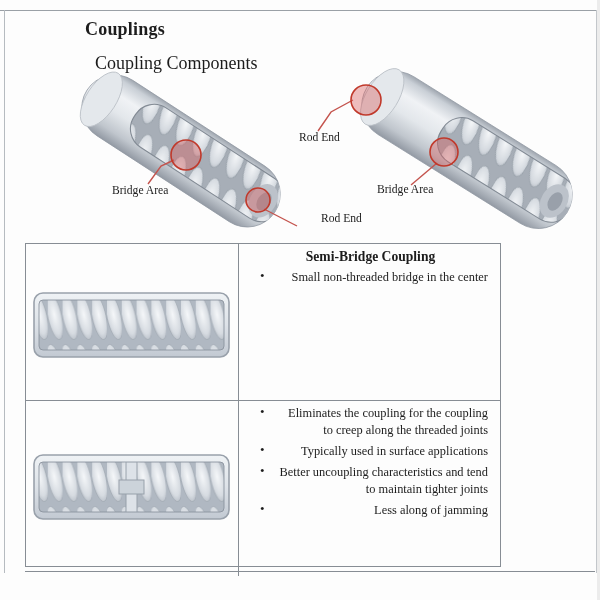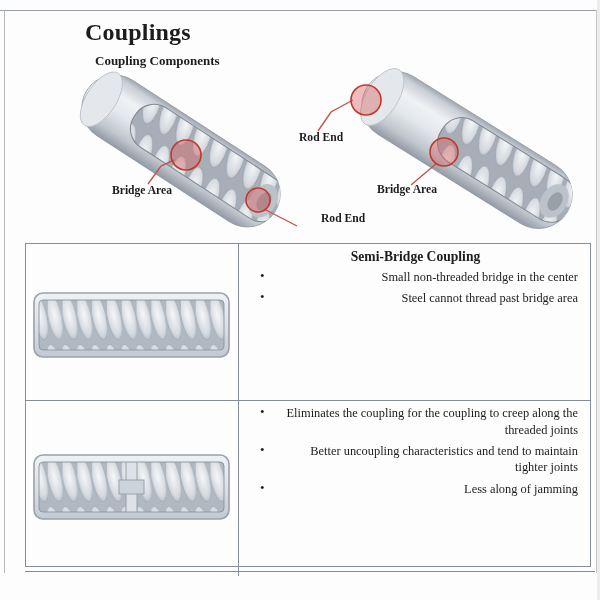--- a/index.html
+++ b/index.html
@@ -5,32 +5,32 @@
   * { margin:0; padding:0; box-sizing:border-box; }
   html,body { width:600px; height:600px; overflow:hidden; }
   body { font-family:"Liberation Serif", serif; background:#fdfdfd; color:#1c1c1c; position:relative; }
   .screen { position:absolute; left:0; top:0; width:600px; height:600px; background:#fdfdfd; }
 
   .rule-top { position:absolute; left:0; top:10px; width:600px; height:0; border-top:1.3px solid #9aa0a6; }
   .rule-left { position:absolute; left:4px; top:10px; height:563px; width:0; border-left:1.2px solid #b6bbc0; }
   .rule-right { position:absolute; left:596px; top:10px; height:563px; width:0; border-left:1.2px solid #c3c7cb; }
   .edge-strip { position:absolute; left:597px; top:0; width:3px; height:600px; background:#ececec; }
 
-  .page-title { position:absolute; left:85px; top:19px; font-size:24px; font-weight:bold; letter-spacing:.2px; }
-  .page-subtitle { position:absolute; left:95px; top:53px; font-size:13px; font-weight:bold; }
+  .page-title { position:absolute; left:85px; top:19px; font-size:18px; font-weight:bold; letter-spacing:.2px; }
+  .page-subtitle { position:absolute; left:95px; top:53px; font-size:18px; font-weight:normal; }
 
   .diagram-svg { position:absolute; left:0; top:62px; width:600px; height:180px; }
 
-  .callout-label { position:absolute; font-size:11.6px; font-weight:bold; white-space:nowrap;text-align:center; }
+  .callout-label { position:absolute; font-size:11.6px; font-weight:normal; white-space:nowrap;text-align:center; }
   .lbl-bridge-left  { left:112px; top:184px; }
   .lbl-rodend-mid   { left:299px; top:131px; }
   .lbl-bridge-right { left:377px; top:183px; }
   .lbl-rodend-bot   { left:321px; top:212px; }
 
-  .spec-table { position:absolute; left:25px; top:243px; width:566px; height:324px;
+  .spec-table { position:absolute; left:25px; top:243px; width:476px; height:324px;
                 border:1.5px solid #878d94; display:grid;
                 grid-template-columns:213px 1fr; grid-template-rows:157px 1fr; background:#fdfdfd; }
   .cell { position:relative; }
   .cell.img-cell { border-right:1.5px solid #878d94; }
   .cell.r1 { border-bottom:1.5px solid #878d94; }
   .cross-section { position:absolute; }
   .cs1 { left:7px; top:48px; }
   .cs2 { left:7px; top:53px; }
 
   .desc-cell { padding:4px 12px 0 14px; }
@@ -148,21 +148,20 @@
         <rect x="1" y="1" width="195" height="64" rx="9" fill="url(#csGrad)" stroke="#99a1ab" stroke-width="1.6"></rect>
         <rect x="6" y="8" width="185" height="50" rx="4" fill="url(#ribsCS)"></rect>
         <rect x="6" y="8" width="185" height="50" rx="4" fill="none" stroke="#8b939e" stroke-width="0.9"></rect>
       </svg>
     </div>
 
     <div class="cell desc-cell r1">
       <div class="row-heading">Semi-Bridge Coupling</div>
       <ul class="bullets">
         <li><span>Small non-threaded bridge in the center</span></li>
-        <li><span>Steel cannot thread past bridge area</span></li>
       </ul>
     </div>
 
     <div class="cell img-cell">
       <svg class="cross-section cs2" width="197" height="66" viewBox="0 0 197 66" xmlns="http://www.w3.org/2000/svg">
         <rect x="1" y="1" width="195" height="64" rx="9" fill="url(#csGrad)" stroke="#99a1ab" stroke-width="1.6"></rect>
         <rect x="6" y="8" width="87" height="50" rx="4" fill="url(#ribsCS)"></rect>
         <rect x="104" y="8" width="87" height="50" rx="4" fill="url(#ribsCS)"></rect>
         <rect x="93" y="8" width="11" height="50" fill="#dde2e8"></rect>
         <rect x="86" y="26" width="25" height="14" fill="#ccd3da" stroke="#97a0aa" stroke-width="1"></rect>
@@ -170,20 +169,21 @@
         <line x1="93" y1="8" x2="93" y2="26" stroke="#97a0aa" stroke-width="1"></line>
         <line x1="104" y1="8" x2="104" y2="26" stroke="#97a0aa" stroke-width="1"></line>
         <line x1="93" y1="40" x2="93" y2="58" stroke="#97a0aa" stroke-width="1"></line>
         <line x1="104" y1="40" x2="104" y2="58" stroke="#97a0aa" stroke-width="1"></line>
       </svg>
     </div>
 
     <div class="cell desc-cell">
       <ul class="bullets">
         <li><span>Eliminates the coupling for the coupling to creep along the threaded joints</span></li>
+        <li><span>Typically used in surface applications</span></li>
         <li><span>Better uncoupling characteristics and tend to maintain tighter joints</span></li>
         <li><span>Less along of jamming</span></li>
       </ul>
     </div>
   </div>
 
   <div class="table-fragment">
     <div class="fragment-divider"></div>
   </div>
 

